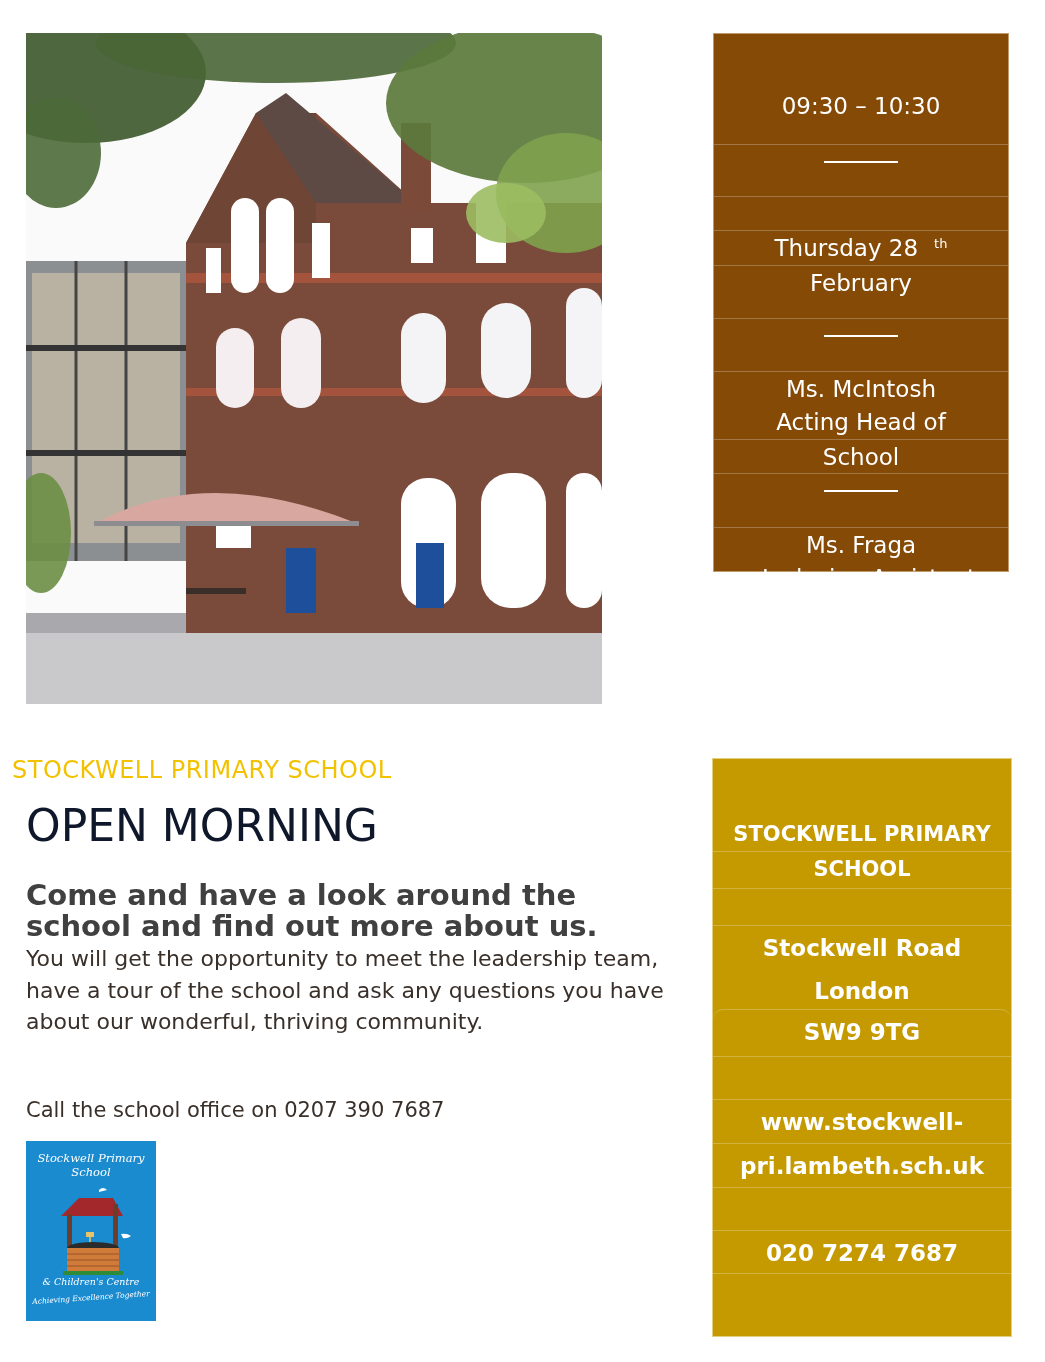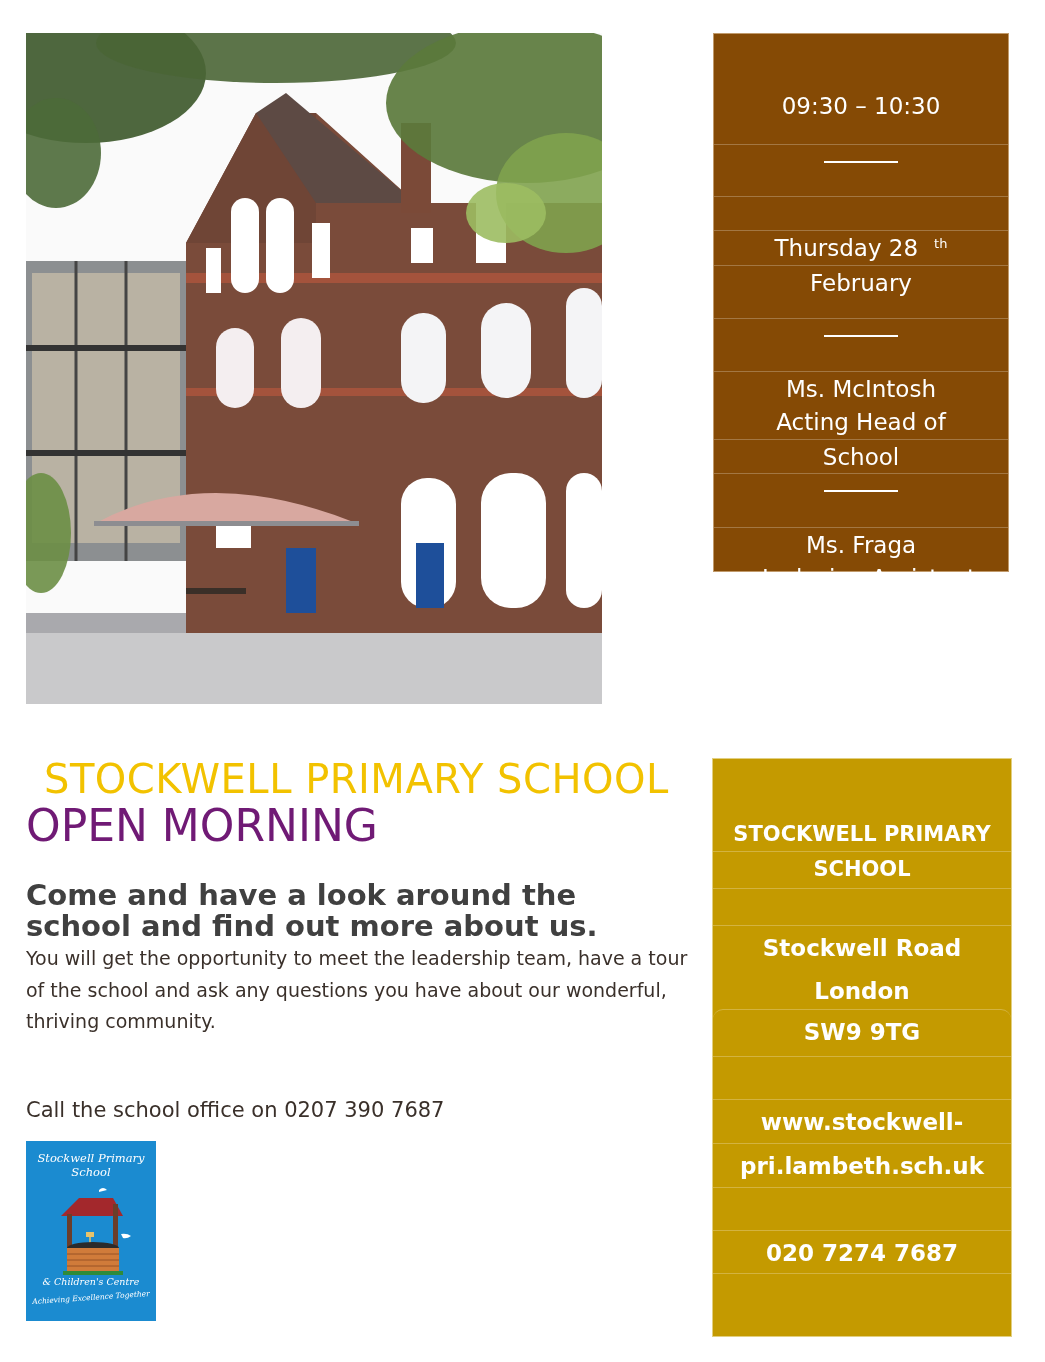--- a/index.html
+++ b/index.html
@@ -19,27 +19,27 @@
 
   .row { position:absolute; left:0; right:0; border-top:1px solid rgba(255,255,255,0.25);
          color:#ffffff; text-align:center; }
   .row.nob { border-top:none; }
   .brown-text { font-size:23px; line-height:34px; }
   .gold-text { font-size:23px; font-weight:bold; line-height:44px; }
   .rule { display:block; width:74px; height:2px; background:#ffffff; margin:0 auto; }
   sup { font-size:13px; vertical-align:8px; line-height:0;margin-left:16px; }
 
   
-  .title-1 { position:absolute; left:44px; top:756px; font-size:40px; color:#f2c200;
+  .title-1 { position:absolute; left:12px; top:756px; font-size:24px; color:#f2c200;
              letter-spacing:0.5px; white-space:nowrap; font-weight:normal; margin:0; }
-  .title-2 { position:absolute; left:26px; top:800px; font-size:44px; color:#701a75;
+  .title-2 { position:absolute; left:26px; top:800px; font-size:44px; color:#0f172a;
              white-space:nowrap; font-weight:normal; margin:0; }
   .lead { position:absolute; left:26px; top:880px; width:660px; font-size:29px;
           font-weight:bold; line-height:31px; color:#404040; margin:0; }
-  .body-copy { position:absolute; left:26px; top:943px; width:670px; font-size:19px;
+  .body-copy { position:absolute; left:26px; top:943px; width:670px; font-size:22px;
                line-height:31.5px; color:#3a302a; margin:0; }
   .call { position:absolute; left:26px; top:1098px; font-size:21px; color:#3a302a; margin:0; white-space:nowrap; }
 
   
   .logo { position:absolute; left:26px; top:1141px; width:130px; height:180px; background:#1b8bd0; overflow:hidden; }
   .logo .l1 { position:absolute; top:10px; left:0; right:0; text-align:center; color:#fff;
               font-family:"DejaVu Serif","Liberation Serif", serif; font-style:italic; font-size:11.5px; line-height:14px; }
   .logo .l2 { position:absolute; top:135px; left:0; right:0; text-align:center; color:#fff;
               font-family:"DejaVu Serif","Liberation Serif", serif; font-style:italic; font-size:9.5px; }
   .logo .l3 { position:absolute; top:152px; left:0; right:0; text-align:center; color:#fff;

